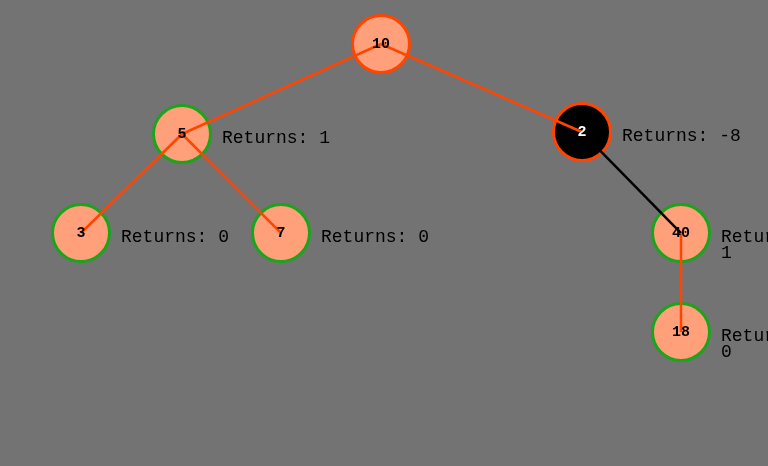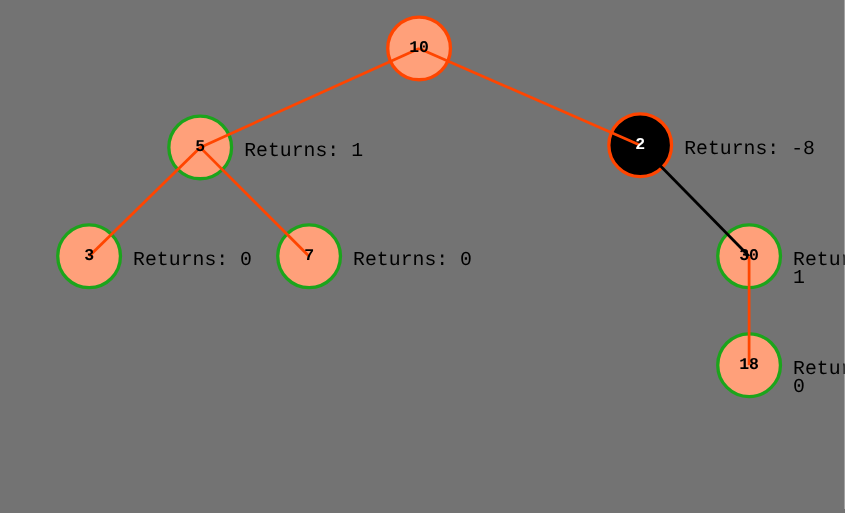--- a/index.html
+++ b/index.html
@@ -63,18 +63,18 @@
   <div class="text-layer" id="text-layer">
       <div class="node-value" style="left: 381px; top: 44px; color: rgb(0, 0, 0);">10</div>
       <div class="node-value" style="left: 182px; top: 134px; color: rgb(0, 0, 0);">5</div>
       <div class="node-label" style="left: 222px; top: 130px;">Returns: 1</div>
       <div class="node-value" style="left: 582px; top: 132px; color: rgb(255, 255, 255);">2</div>
       <div class="node-label" style="left: 622px; top: 128px;">Returns: -8</div>
       <div class="node-value" style="left: 81px; top: 233px; color: rgb(0, 0, 0);">3</div>
       <div class="node-label" style="left: 121px; top: 229px;">Returns: 0</div>
       <div class="node-value" style="left: 281px; top: 233px; color: rgb(0, 0, 0);">7</div>
       <div class="node-label" style="left: 321px; top: 229px;">Returns: 0</div>
-      <div class="node-value" style="left: 681px; top: 233px; color: rgb(0, 0, 0);">30</div>
+      <div class="node-value" style="left: 681px; top: 233px; color: rgb(0, 0, 0);">40</div>
       <div class="node-label" style="left: 721px; top: 229px;">Returns: 1</div>
       <div class="node-value" style="left: 681px; top: 332px; color: rgb(0, 0, 0);">18</div>
       <div class="node-label" style="left: 721px; top: 328px;">Returns: 0</div>
     </div>
 </div>
 
 </body></html>

